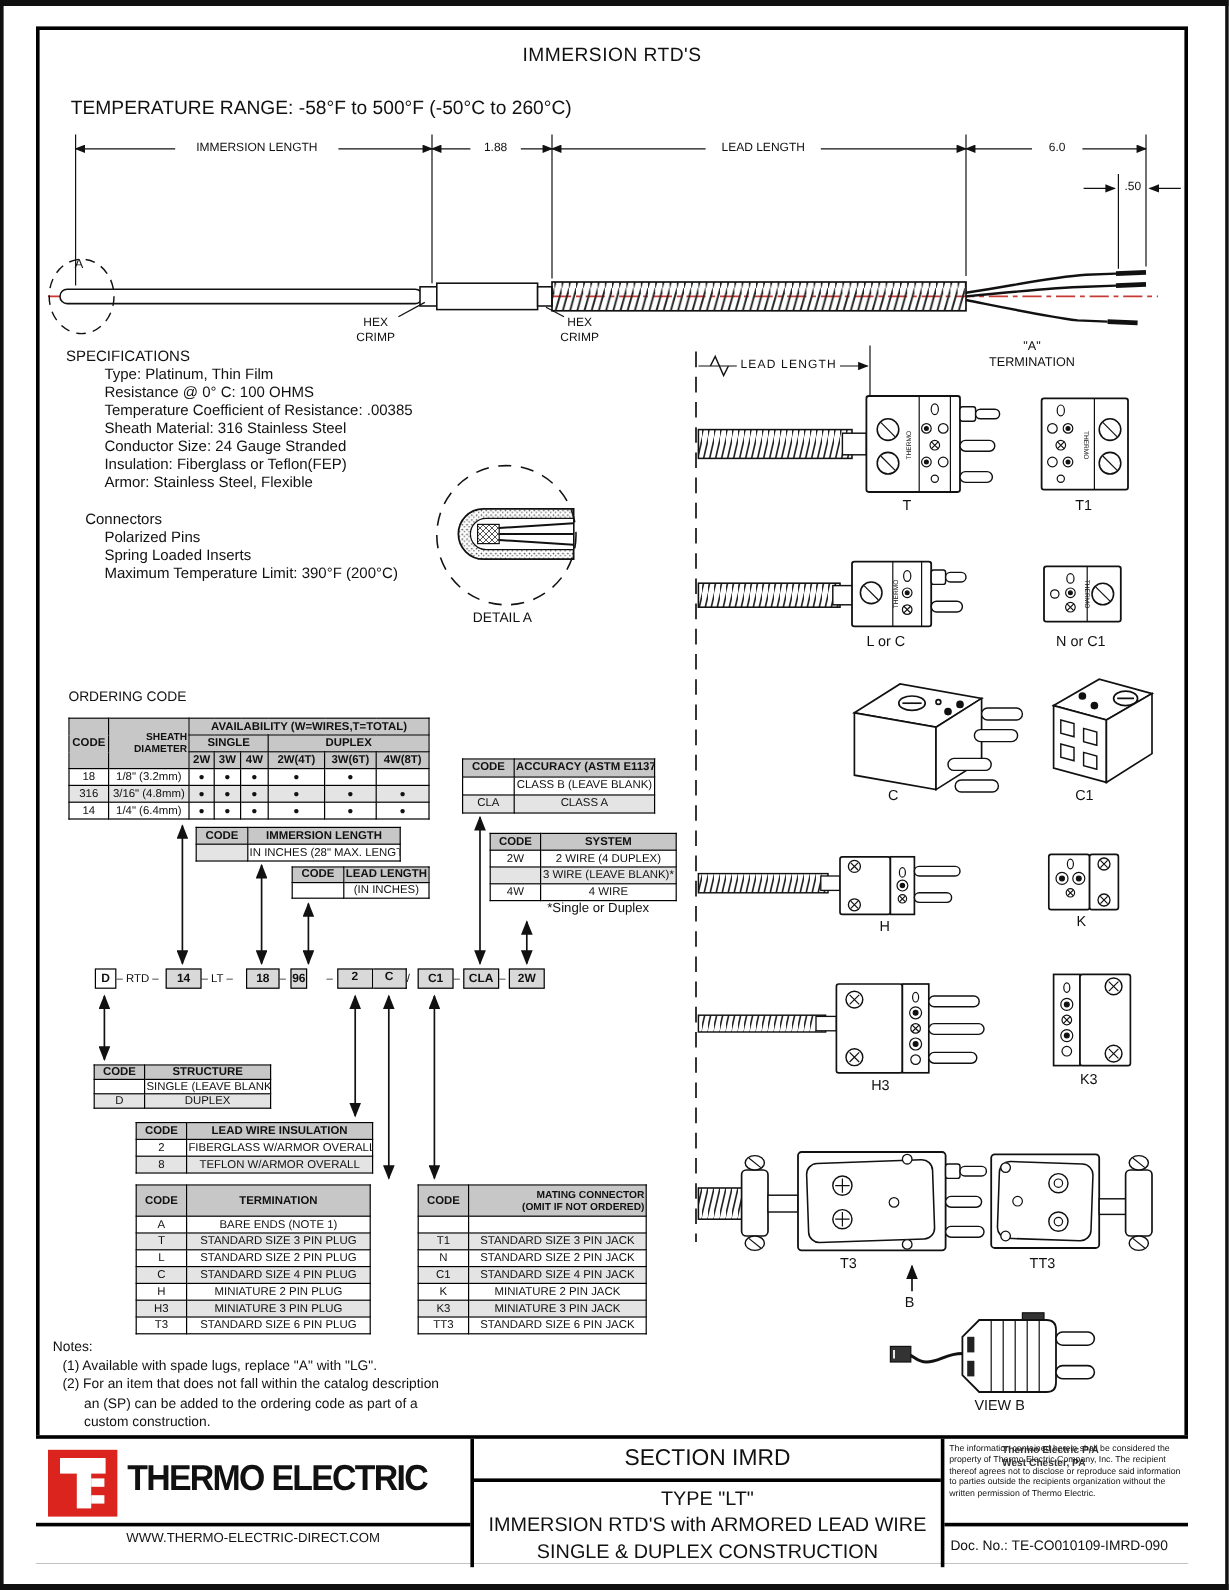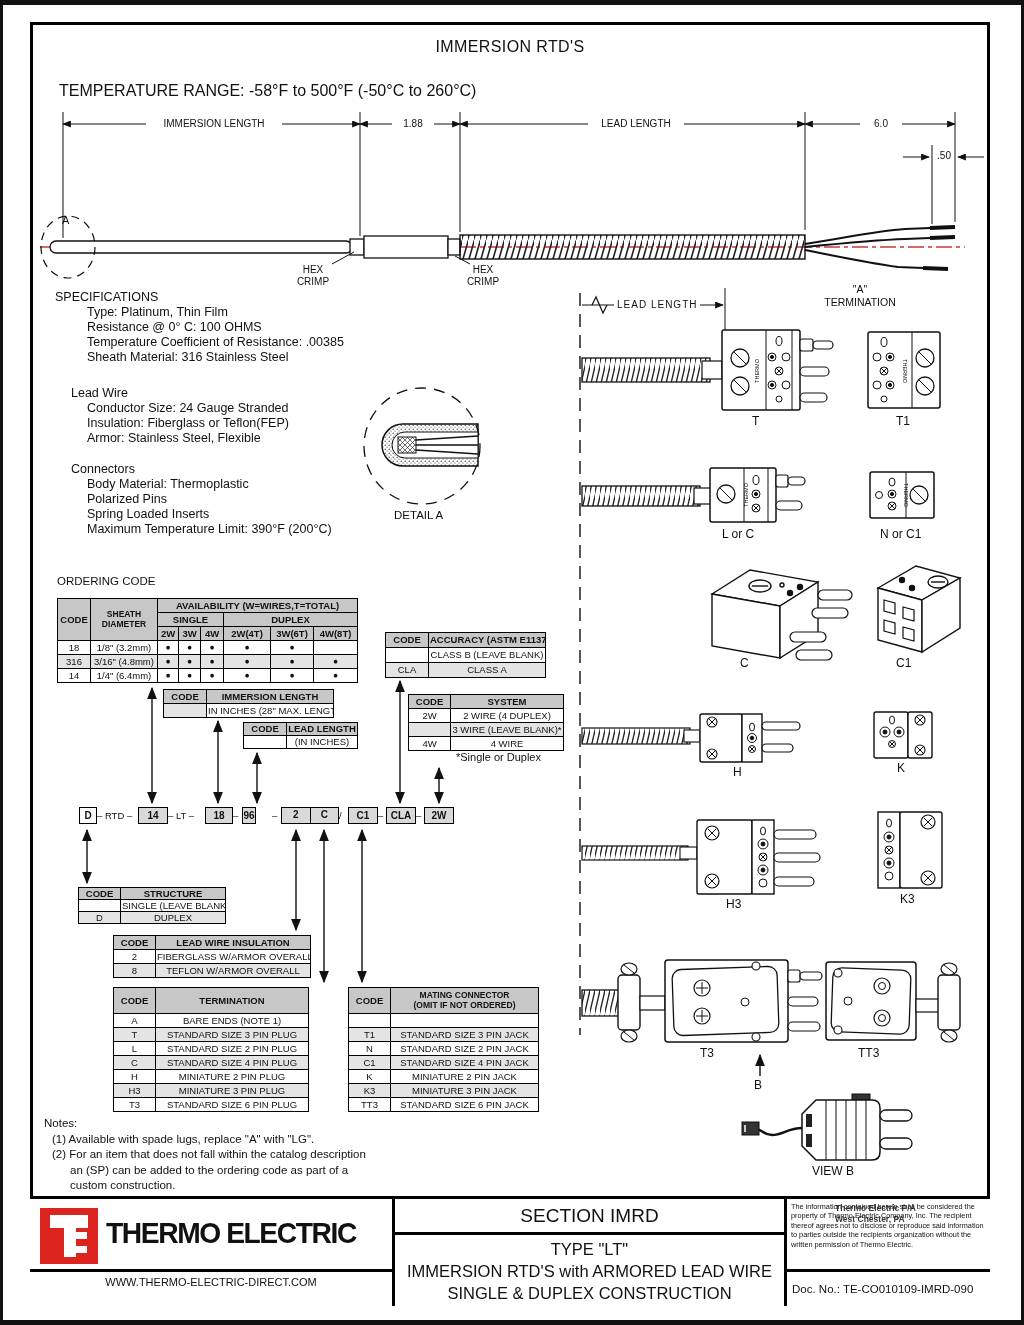--- a/index.html
+++ b/index.html
@@ -26,21 +26,21 @@
   .notes{position:absolute;left:44px;top:1116px;z-index:2;font-size:11.5px;line-height:15.5px;}
   .notes .i1{padding-left:8px;}
   .notes .i2{padding-left:26px;}
   
   .t{position:absolute;border-collapse:collapse;table-layout:fixed;z-index:2;background:#fff;}
   .t td,.t th{border:1.5px solid #000;font:400 9.5px/1.05 "Liberation Sans",sans-serif;
     text-align:center;padding:0 1px;white-space:nowrap;overflow:hidden;}
   .t th{background:#c7c7c7;font-weight:700;}
   .t tr.s td{background:#e4e4e4;}
   .t .dot{font-size:8.5px;}
-  .t .sm{font-size:8.5px;display:block;line-height:9.5px;}
+  .t .sm{font-size:8.5px;display:block;line-height:9.5px;text-align:right;}
   
   .cbox{position:absolute;top:807px;height:17px;line-height:16px;border:1.5px solid #000;
     background:#d9d9d9;font-size:10px;font-weight:700;text-align:center;z-index:2;box-sizing:border-box;}
   .cbox.white{background:#fff;}
   .ctext{position:absolute;top:807px;height:17px;line-height:17px;font-size:9.5px;
     text-align:left;z-index:2;}
   .dualbox{position:absolute;top:807px;left:281px;width:58px;height:17px;display:flex;z-index:2;}
   .dualbox div{flex:1;border:1.5px solid #000;background:#d9d9d9;font-size:10px;font-weight:700;
     text-align:center;line-height:14px;box-sizing:border-box;}
   .dualbox div+div{border-left:none;}
@@ -419,26 +419,24 @@
     <span>HEX</span><br>
     <span>CRIMP</span>
   </div>
 
   <div class="specs">
     <div>SPECIFICATIONS</div>
     <div class="i2">Type: Platinum, Thin Film</div>
     <div class="i2">Resistance @ 0° C: 100 OHMS</div>
     <div class="i2">Temperature Coefficient of Resistance: .00385</div>
     <div class="i2">Sheath Material: 316 Stainless Steel</div>
-    <div class="i1 g1">Lead Wire</div>
     <div class="i2">Conductor Size: 24 Gauge Stranded</div>
     <div class="i2">Insulation: Fiberglass or Teflon(FEP)</div>
     <div class="i2">Armor: Stainless Steel, Flexible</div>
     <div class="i1 g2">Connectors</div>
-    <div class="i2">Body Material: Thermoplastic</div>
     <div class="i2">Polarized Pins</div>
     <div class="i2">Spring Loaded Inserts</div>
     <div class="i2">Maximum Temperature Limit: 390°F (200°C)</div>
   </div>
 
   <div class="lab" style="left:394px;top:509px;font-size:11.5px">DETAIL A</div>
   <div class="lab" style="left:57px;top:575px;font-size:11.5px">ORDERING CODE</div>
 
   <table class="t" style="left:57px;top:598px;width:300px">
     <colgroup>

